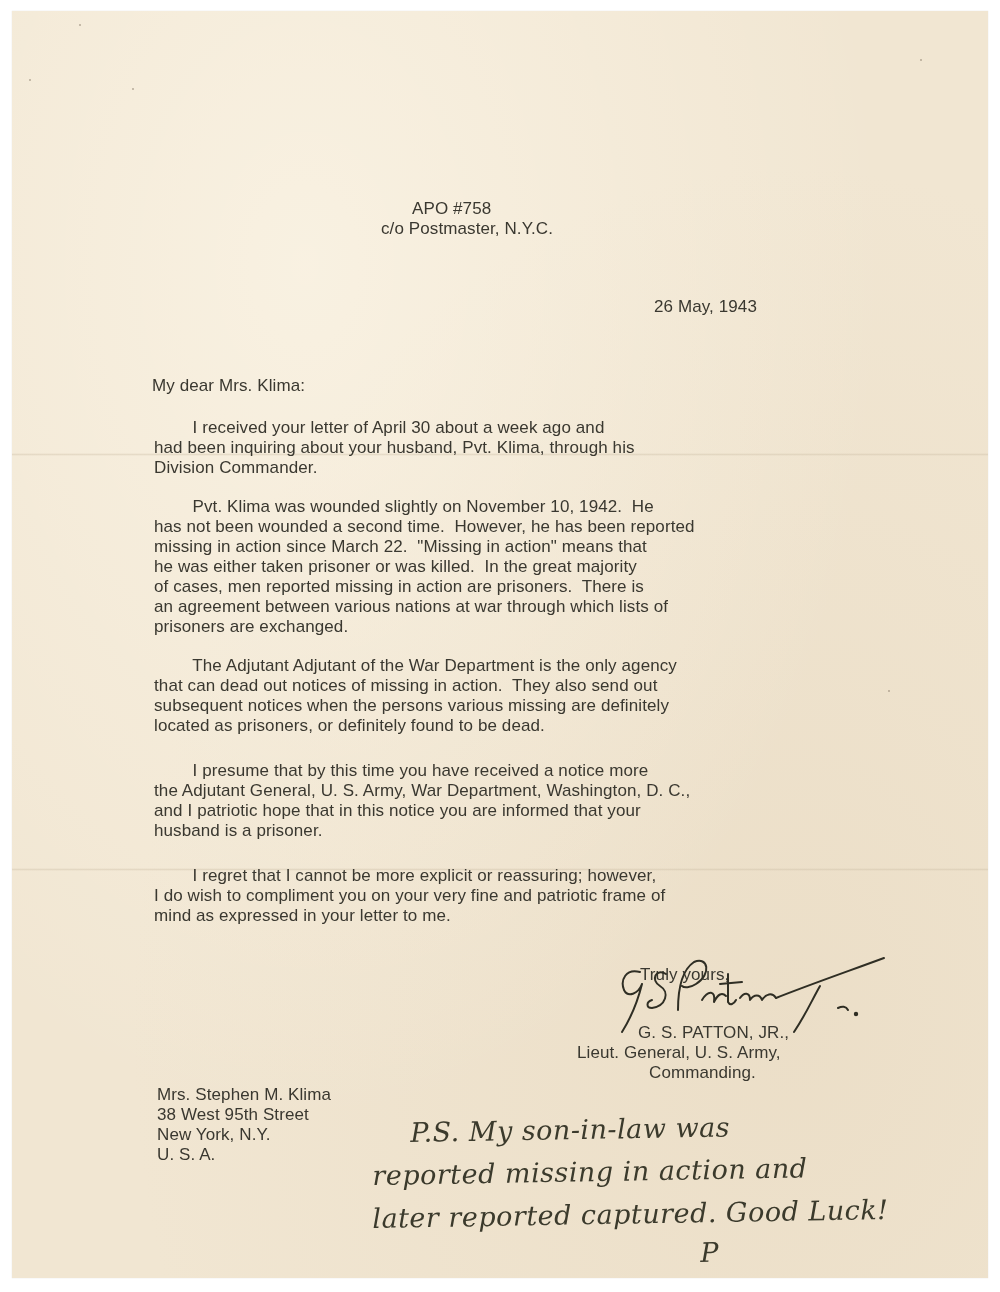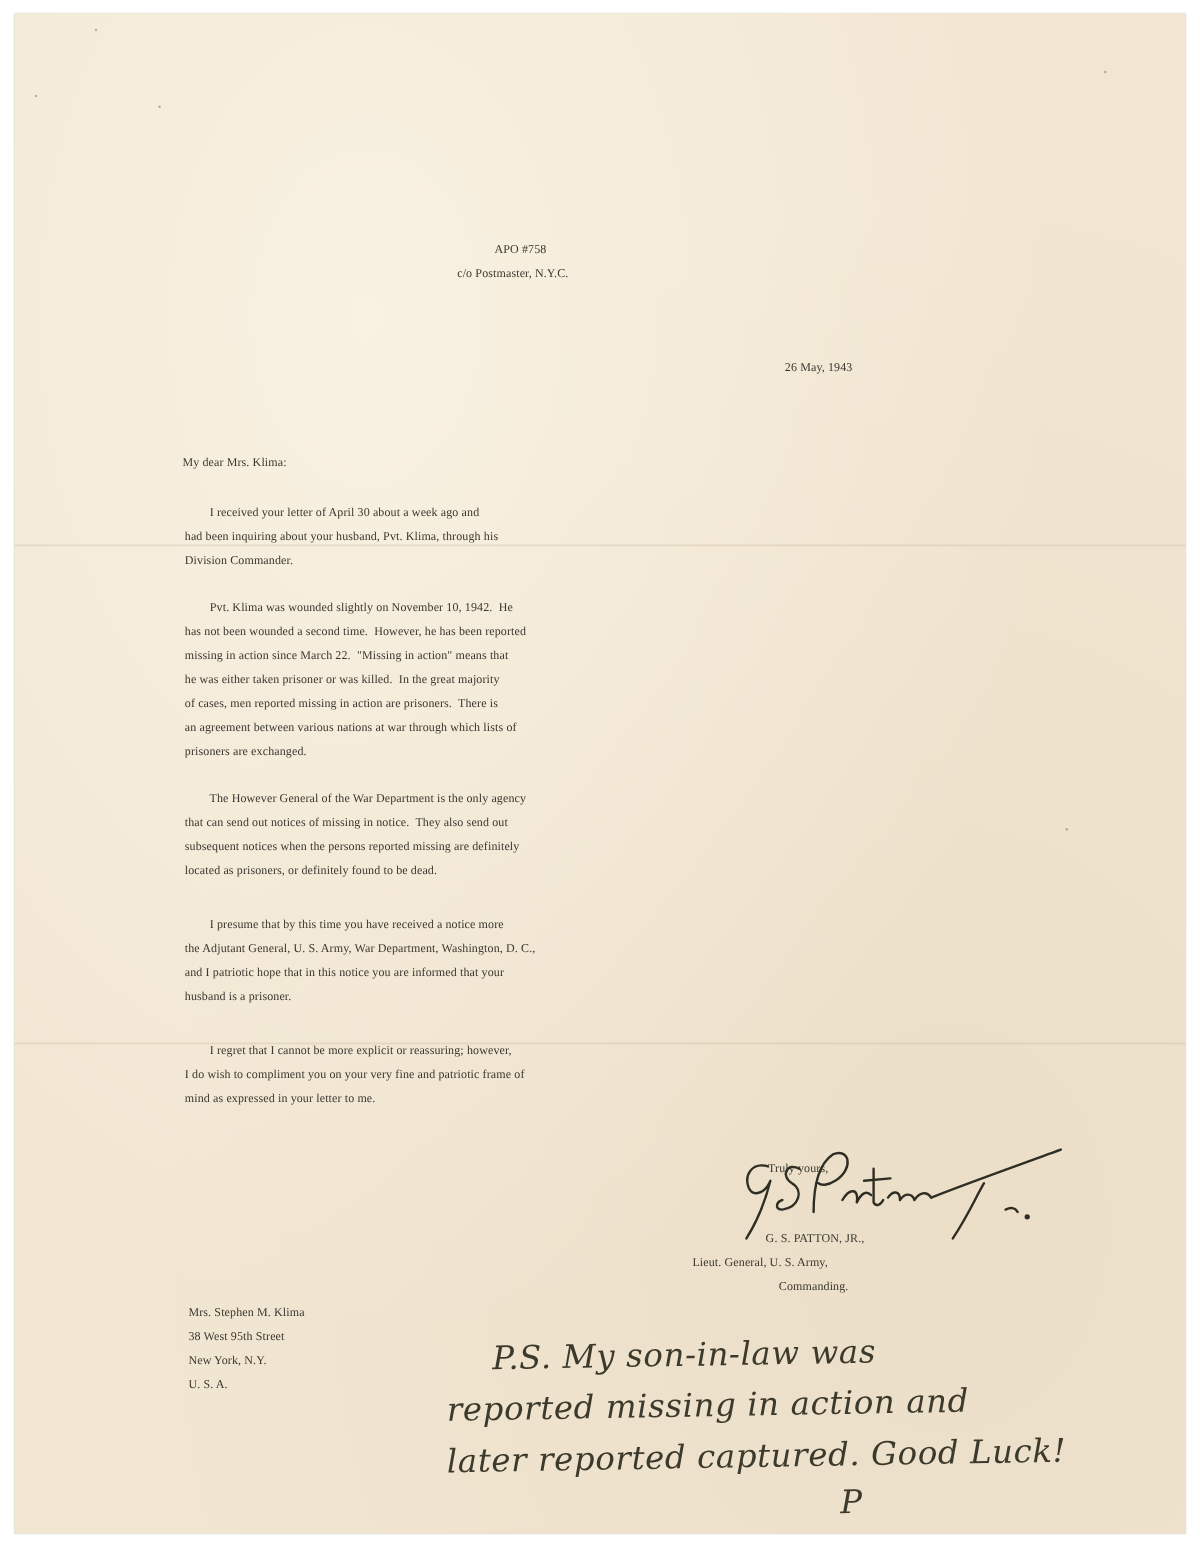--- a/index.html
+++ b/index.html
@@ -14,22 +14,22 @@
       radial-gradient(ellipse at 30% 20%, rgba(255,250,238,0.55), rgba(255,250,238,0) 60%),
       radial-gradient(ellipse at 80% 80%, rgba(225,208,180,0.35), rgba(225,208,180,0) 60%);
     box-shadow: 0 0 1px rgba(0,0,0,0.15);
   }
   .fold {
     position: absolute; left: 0; width: 100%; height: 3px;
     background: linear-gradient(to bottom, rgba(200,185,160,0), rgba(200,185,160,0.35), rgba(200,185,160,0));
   }
   .tw {
     position: absolute; margin: 0;
-    font-family: Liberation Serif, serif;
-    font-size: 10px; line-height: 20.5px; color: #3a3830;
+    font-family: Liberation Sans, sans-serif;
+    font-size: 17px; line-height: 20.5px; color: #3a3830;
     white-space: pre; letter-spacing: 0.1px;
   }
   .hand {
     position: absolute; margin: 0;
     font-family: "DejaVu Serif", serif; font-style: italic;
     font-size: 27px; line-height: 42px; color: #3b3a2c;
     white-space: pre; transform: rotate(-1deg); transform-origin: left top;
     letter-spacing: 0.5px;
   }
   .sig {
@@ -68,23 +68,23 @@
   <div class="tw" style="left:154px;top:497px">        Pvt. Klima was wounded slightly on November 10, 1942.  He</div>
   <div class="tw" style="left:154px;top:517px">has not been wounded a second time.  However, he has been reported</div>
   <div class="tw" style="left:154px;top:537px">missing in action since March 22.  "Missing in action" means that</div>
   <div class="tw" style="left:154px;top:557px">he was either taken prisoner or was killed.  In the great majority</div>
   <div class="tw" style="left:154px;top:577px">of cases, men reported missing in action are prisoners.  There is</div>
   <div class="tw" style="left:154px;top:597px">an agreement between various nations at war through which lists of</div>
   <div class="tw" style="left:154px;top:617px">prisoners are exchanged.</div>
 </div>
 
 <div>
-  <div class="tw" style="left:154px;top:656px">        The However General of the War Department is the only agency</div>
-  <div class="tw" style="left:154px;top:676px">that can send out notices of missing in notice.  They also send out</div>
-  <div class="tw" style="left:154px;top:696px">subsequent notices when the persons reported missing are definitely</div>
+  <div class="tw" style="left:154px;top:656px">        The Adjutant Adjutant of the War Department is the only agency</div>
+  <div class="tw" style="left:154px;top:676px">that can dead out notices of missing in action.  They also send out</div>
+  <div class="tw" style="left:154px;top:696px">subsequent notices when the persons various missing are definitely</div>
   <div class="tw" style="left:154px;top:716px">located as prisoners, or definitely found to be dead.</div>
 </div>
 
 <div>
   <div class="tw" style="left:154px;top:761px">        I presume that by this time you have received a notice more</div>
   <div class="tw" style="left:154px;top:781px">the Adjutant General, U. S. Army, War Department, Washington, D. C.,</div>
   <div class="tw" style="left:154px;top:801px">and I patriotic hope that in this notice you are informed that your</div>
   <div class="tw" style="left:154px;top:821px">husband is a prisoner.</div>
 </div>
 

